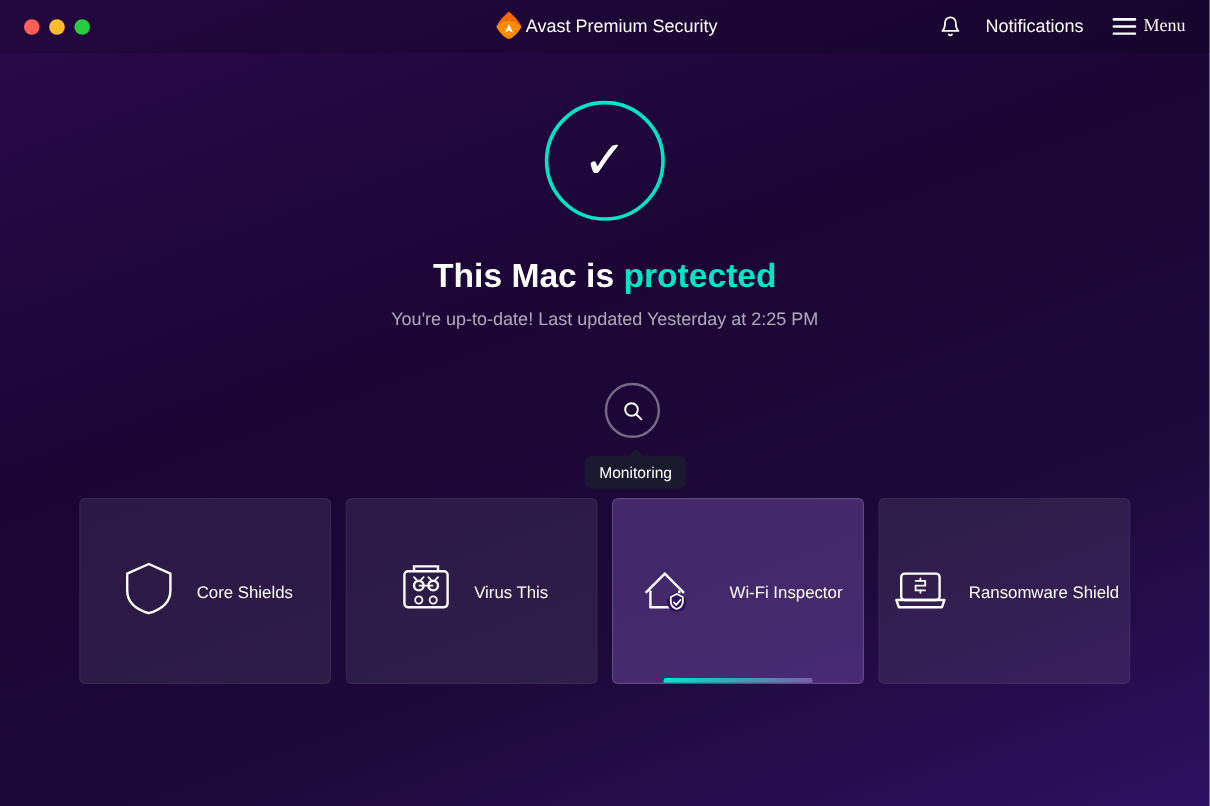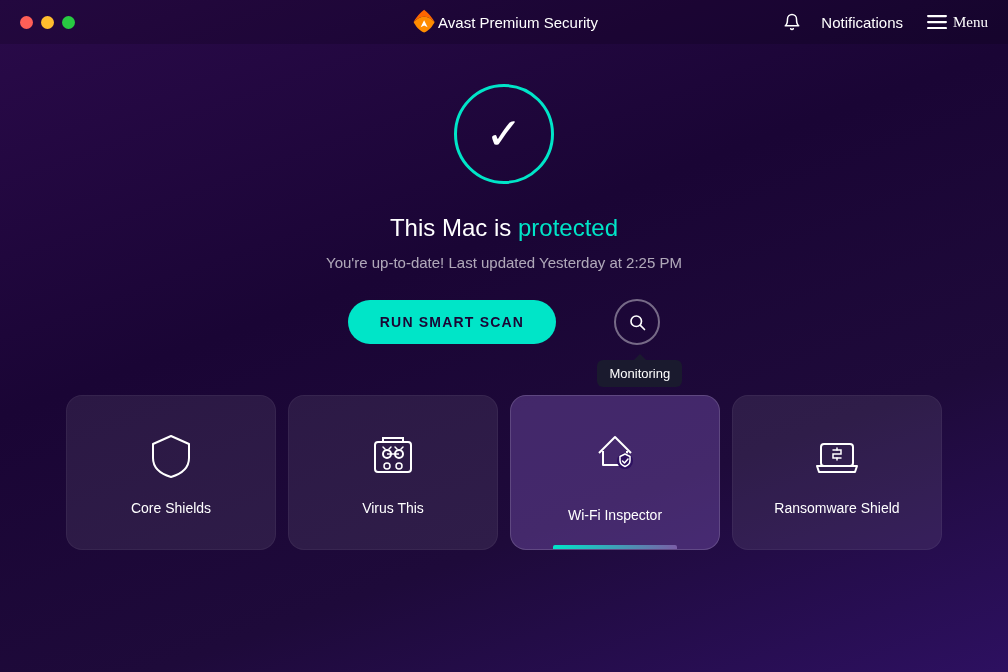--- a/index.html
+++ b/index.html
@@ -119,33 +119,33 @@
 
     .check-icon {
       color: white;
       font-size: 44px;
       line-height: 1;
     }
 
     
     .status-heading {
       color: white;
-      font-size: 24px;
-      font-weight: 400;
+      font-size: 28px;
+      font-weight: 700;
       margin-bottom: 12px;
     }
 
     .protected-word {
       color: #00e5c8;
     }
 
     .status-subtext {
       color: rgba(255,255,255,0.65);
       font-size: 15px;
-      margin-bottom: 28px;
+      margin-bottom: 44px;
     }
 
     
     .buttons-row {
       display: flex;
       align-items: center;
       gap: 12px;
       margin-bottom: 50px;
     }
 
@@ -207,23 +207,22 @@
     .cards-row {
       display: flex;
       gap: 12px;
       padding: 0 30px;
     }
 
     .card {
       width: 210px;
       height: 155px;
       background: rgba(255,255,255,0.08);
-      border-radius: 16px;
-      display: flex;
-      flex-direction: column;
+      border-radius: 5px;
+      display: flex;
       align-items: center;
       justify-content: center;
       gap: 14px;
       cursor: pointer;
       border: 1px solid rgba(255,255,255,0.05);
       transition: background 0.2s;
       position: relative;
     }
 
     .card.active {
@@ -301,21 +300,20 @@
     <span class="check-icon">✓</span>
   </div>
 
   <h1 class="status-heading">
     <span>This Mac is </span><span class="protected-word">protected</span>
   </h1>
 
   <p class="status-subtext">You're up-to-date! Last updated Yesterday at 2:25 PM</p>
 
   <div class="buttons-row">
-    <button class="smart-scan-btn">RUN SMART SCAN</button>
     <button class="search-btn">
       <svg width="18" height="18" viewBox="0 0 24 24" fill="none" stroke="white" stroke-width="2.2" stroke-linecap="round">
         <circle cx="11" cy="11" r="7"></circle>
         <line x1="16.5" y1="16.5" x2="22" y2="22"></line>
       </svg>
       <div class="monitoring-tooltip">Monitoring</div>
     </button>
   </div>
 
   <div class="cards-row">

